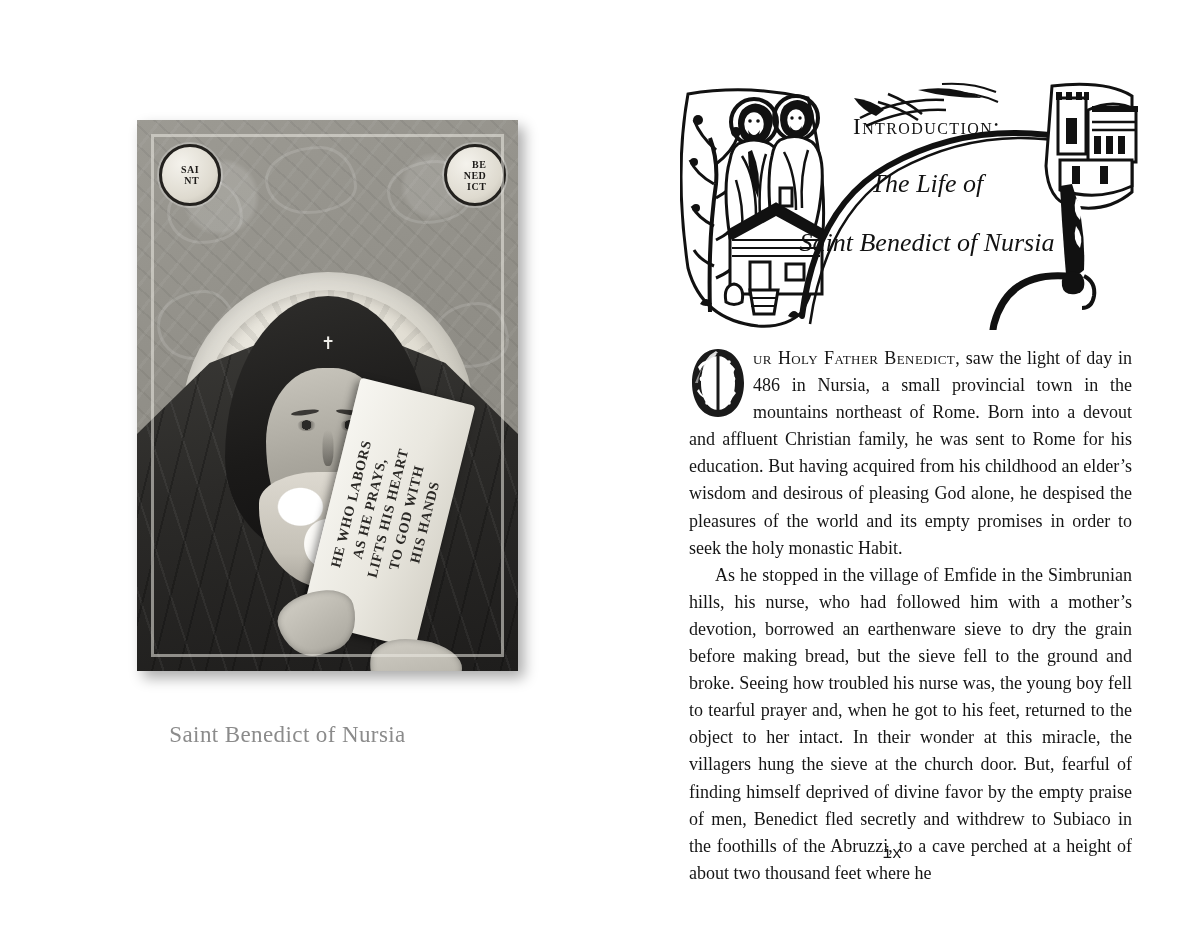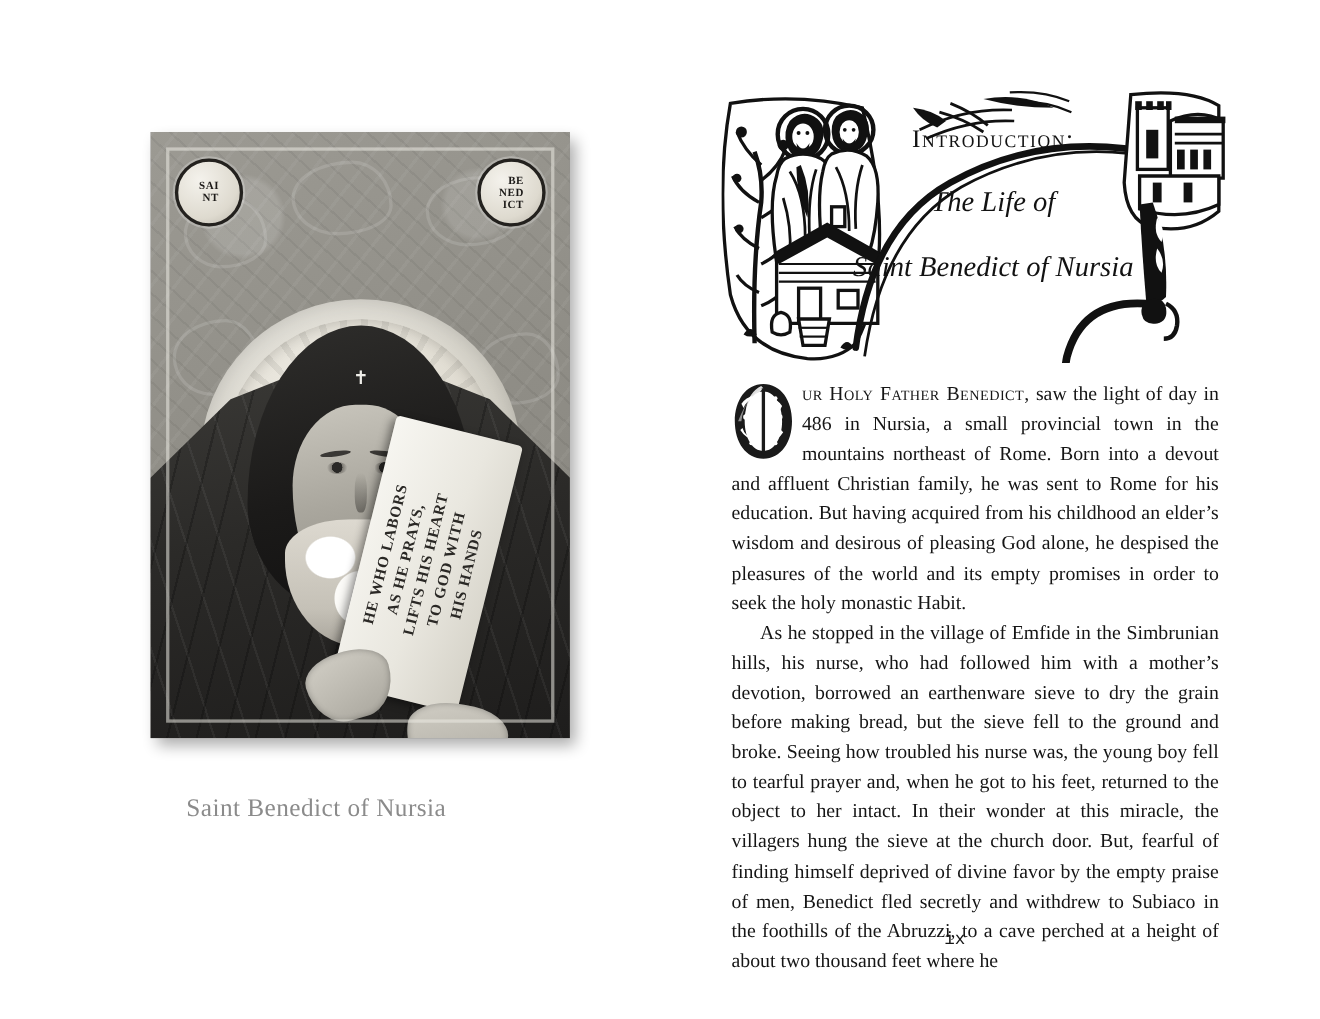--- a/index.html
+++ b/index.html
@@ -101,21 +101,21 @@
     font-family: "Liberation Serif", serif;
     font-weight: bold;
     font-size: 10px;
     line-height: 11px;
     letter-spacing: 0.5px;
     color: #1c1a18;
     text-align: right;
     box-shadow: 0 0 0 2px rgba(255,255,255,0.25);
   }
   #medallion-left  { left: 22px; top: 24px; }
-  #medallion-right { right: 22px; top: 24px; }
+  #medallion-right { right: 12px; top: 24px; }
 
   
   #cowl {
     position: absolute;
     left: 50%; top: 176px;
     transform: translateX(-50%);
     width: 206px; height: 260px;
     background: linear-gradient(165deg, #2f2e2c 0%, #1b1a19 55%, #111010 100%);
     border-radius: 50% 50% 42% 42% / 62% 62% 38% 38%;
   }
@@ -228,21 +228,21 @@
     text-align: center;
     font-family: "Liberation Serif", serif;
     font-size: 23px;
     color: #8b8b8b;
     letter-spacing: 0.4px;
   }
 
   
   #right-page {
     position: absolute;
-    left: 568px; top: 0;
+    left: 592px; top: 0;
     width: 600px; height: 734px;
   }
 
   #header-ornament {
     position: absolute;
     left: 88px; top: 80px;
     width: 465px; height: 250px;
   }
   #header-ornament svg { display: block; }
 

